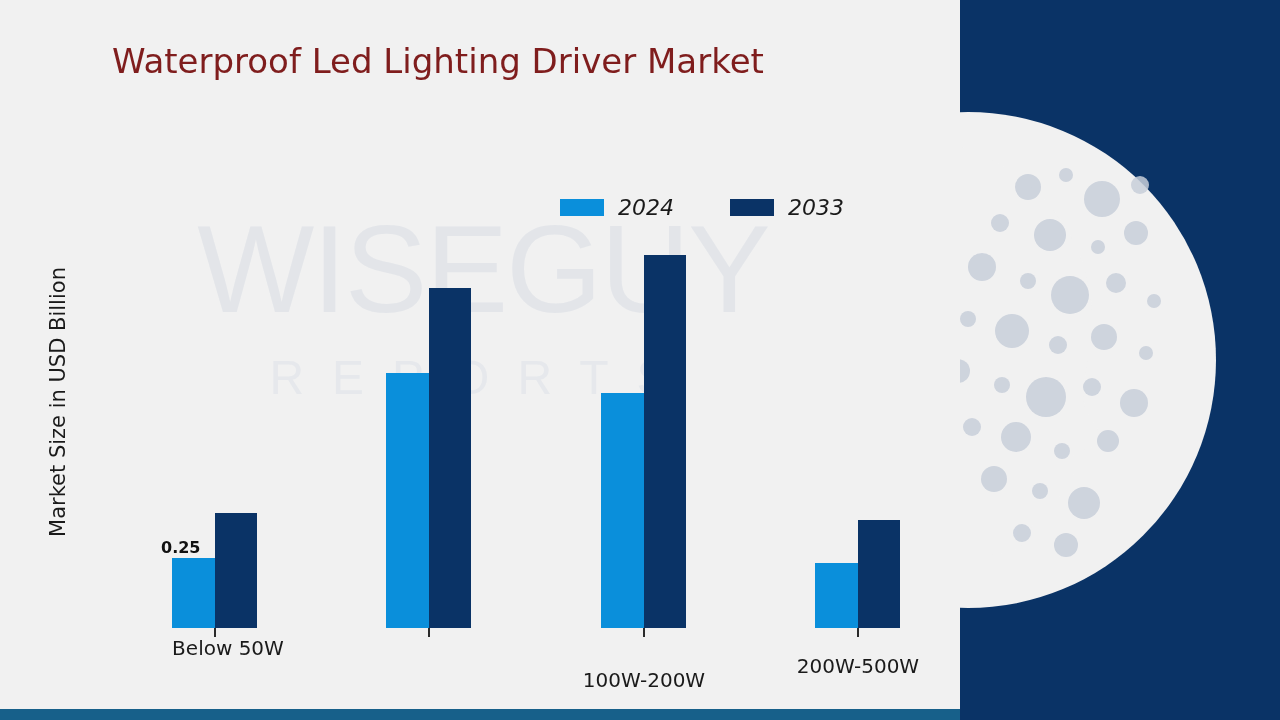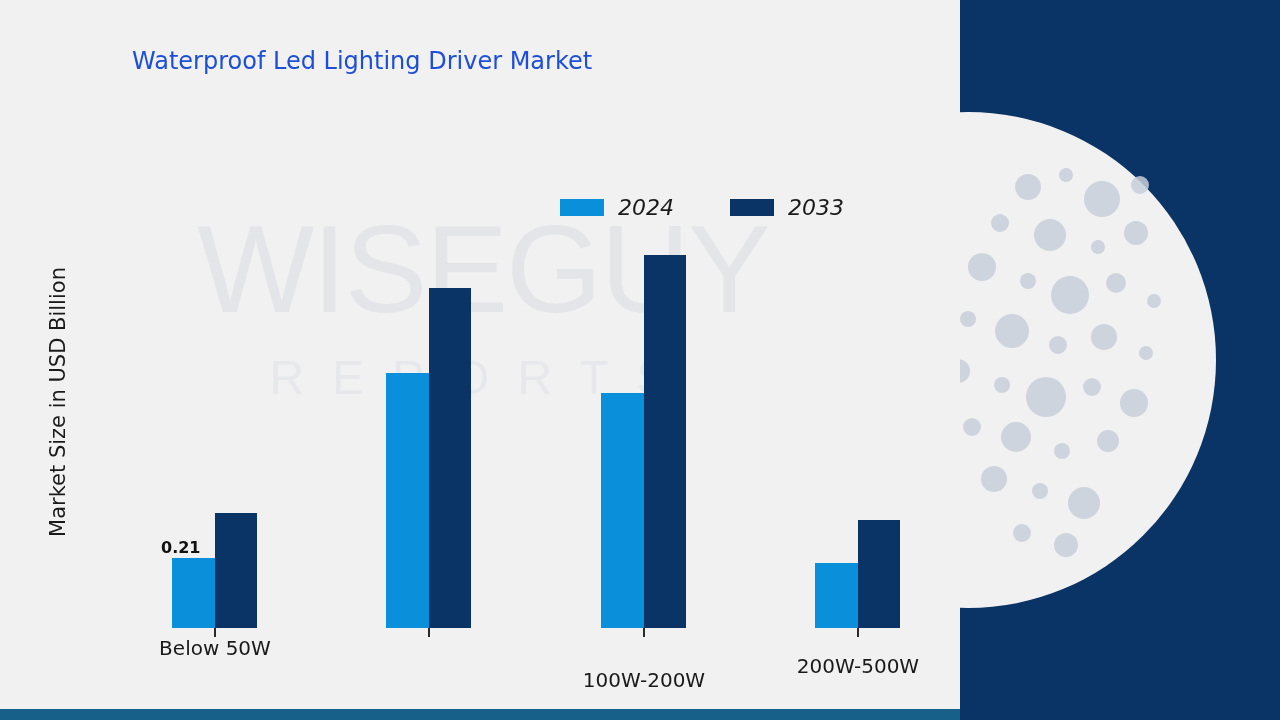--- a/index.html
+++ b/index.html
@@ -31,24 +31,24 @@
   }
   .panel-head-silhouette {
     position:absolute; left:-80px; top:135px;
     width:260px; height:420px;
     opacity:.30;
   }
   .panel-dots { position:absolute; left:-250px; top:115px; width:500px; height:500px; }
 
   
   .title {
-    position:absolute; left:132px; top:40px; width:660px;
-    font-family:"DejaVu Sans", sans-serif;
-    font-size:24px; font-weight:400; line-height:42px;
-    color:#1d4ed8; letter-spacing:0px;
+    position:absolute; left:112px; top:40px; width:660px;
+    font-family:"DejaVu Sans", sans-serif;
+    font-size:34px; font-weight:400; line-height:42px;
+    color:#7f1d1d; letter-spacing:0px;
   }
 
   
   .watermark {
     position:absolute; left:88px; top:198px; width:790px; height:250px;
     pointer-events:none; user-select:none;
   }
   .wm-wise {
     position:absolute; left:0; top:0; width:100%;
     font-family:"Liberation Sans", sans-serif;
@@ -183,23 +183,23 @@
         <span class="legend-label">2024</span>
       </div>
       <div class="legend-item">
         <span class="legend-swatch" style="background:#0a3366"></span>
         <span class="legend-label">2033</span>
       </div>
     </div>
 
     <div class="bar" style="left:172px; width:43px; height:70px; bottom:92px; background:#0a8fdb"></div>
     <div class="bar" style="left:215px; width:42px; height:115px; bottom:92px; background:#0a3366"></div>
-    <div class="bar-label" style="left:161px; top:538px;">0.21</div>
+    <div class="bar-label" style="left:161px; top:538px;">0.25</div>
     <div class="tick" style="left:214px; top:628px;"></div>
-    <div class="cat-label" style="left:115px; top:636px; width:200px;">Below 50W</div>
+    <div class="cat-label" style="left:128px; top:636px; width:200px;">Below 50W</div>
 
     <div class="bar" style="left:386px; width:43px; height:255px; bottom:92px; background:#0a8fdb"></div>
     <div class="bar" style="left:429px; width:42px; height:340px; bottom:92px; background:#0a3366"></div>
     <div class="bar-label" style="left:375px; top:353px;"></div>
     <div class="tick" style="left:428px; top:628px;"></div>
 
     <div class="bar" style="left:601px; width:43px; height:235px; bottom:92px; background:#0a8fdb"></div>
     <div class="bar" style="left:644px; width:42px; height:373px; bottom:92px; background:#0a3366"></div>
     <div class="bar-label" style="left:590px; top:373px;"></div>
     <div class="tick" style="left:643px; top:628px;"></div>

